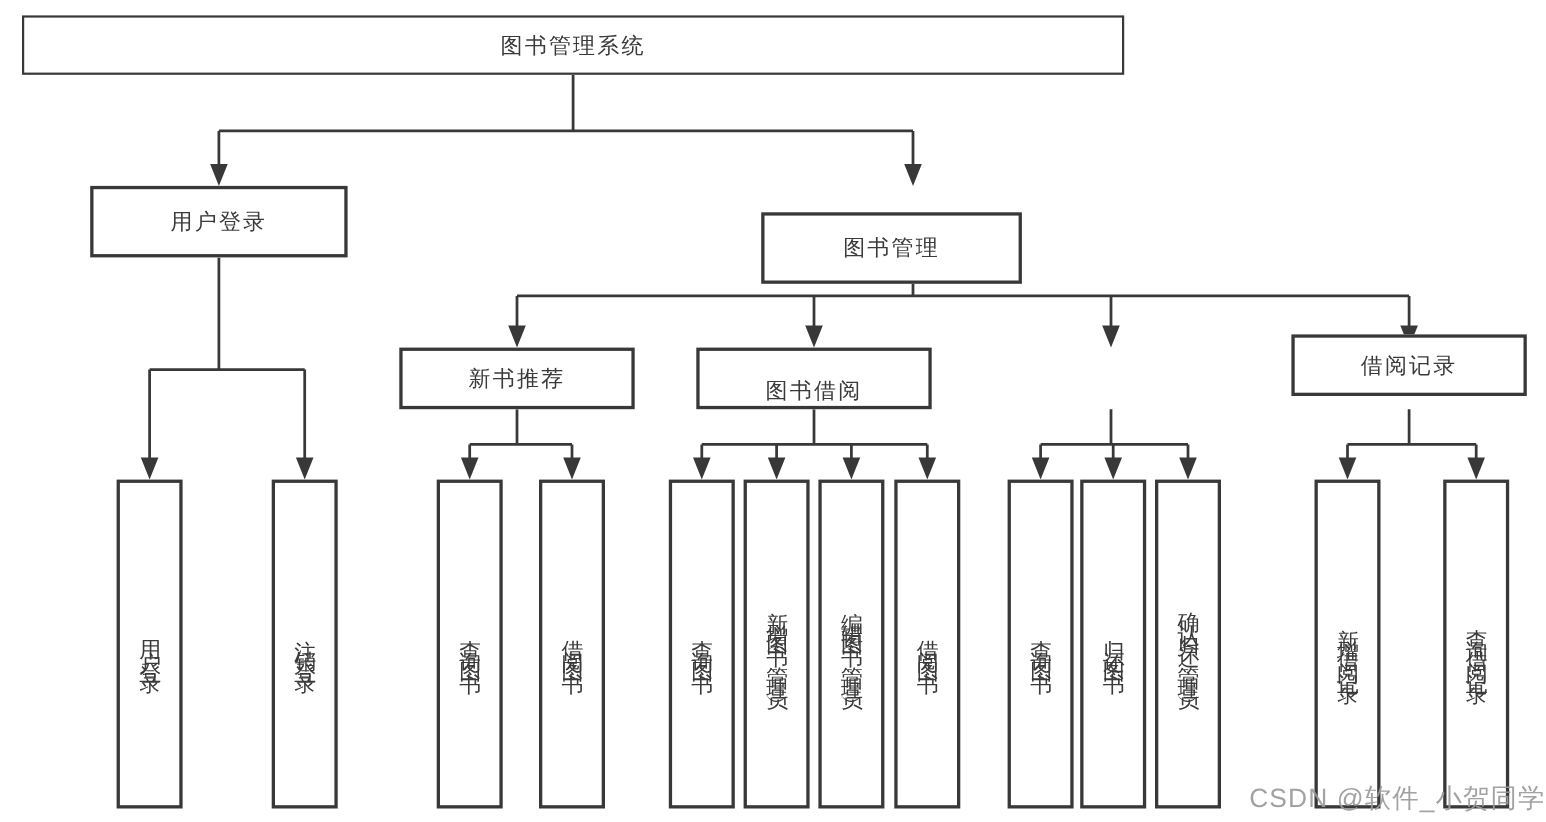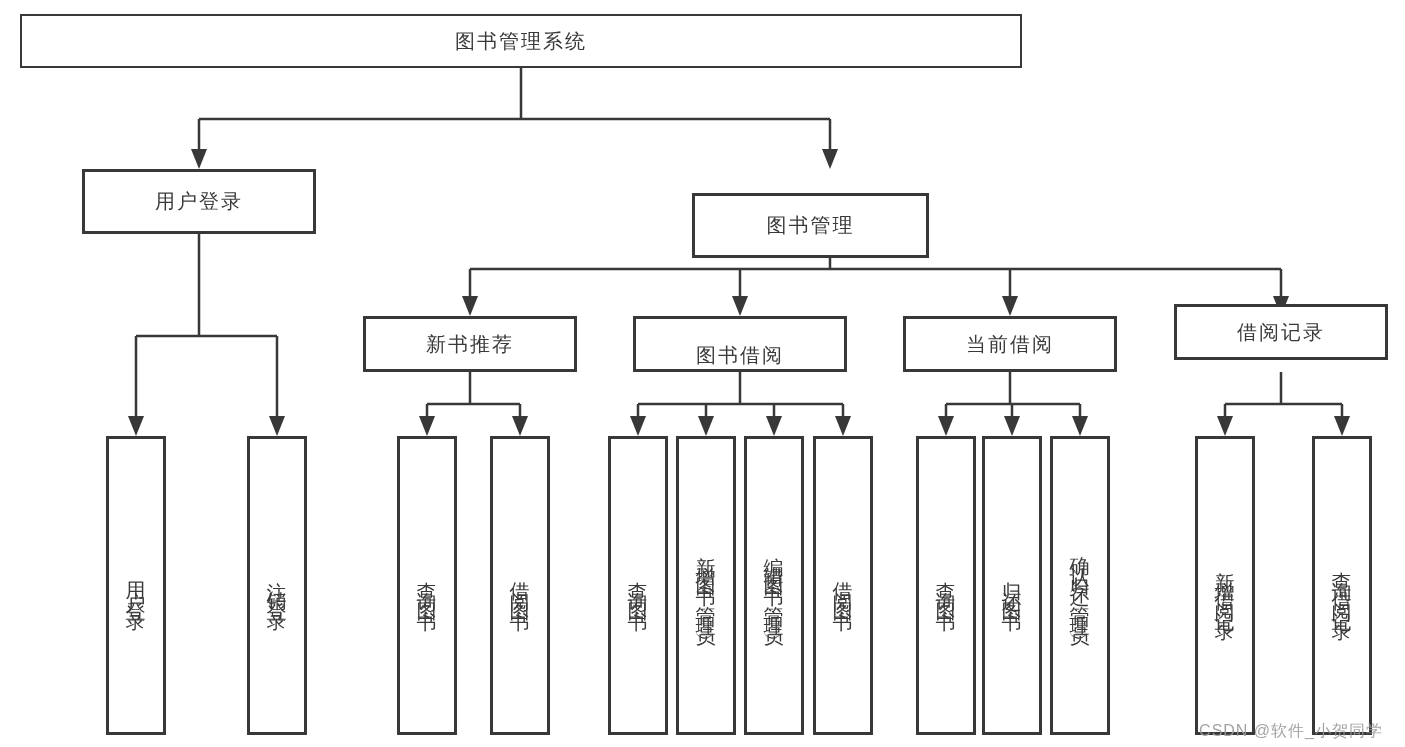--- a/index.html
+++ b/index.html
@@ -39,22 +39,22 @@
   
   .leaf { top:436px; width:60px; height:299px; }
   .n-f0  { left:106px; }  .n-f1  { left:247px; }
   .n-f2  { left:397px; }  .n-f3  { left:490px; }
   .n-f4  { left:608px; }  .n-f5  { left:676px; }
   .n-f6  { left:744px; }  .n-f7  { left:813px; }
   .n-f8  { left:916px; }  .n-f9  { left:982px; }
   .n-f10 { left:1050px; } .n-f11 { left:1195px; }
   .n-f12 { left:1312px; }
   .watermark {
-    position:absolute; right:22px; bottom:5px; z-index:5;
-    font-size:16px; color:var(--wm); letter-spacing:1px; opacity:.92;
+    position:absolute; right:0; bottom:5px; z-index:5;
+    font-size:24px; color:var(--wm); letter-spacing:1px; opacity:.92;
   }
 </style>
 </head>
 <body>
 
 <div class="canvas">
 
   <svg class="wires" width="1405" height="747" viewBox="0 0 1405 747" aria-hidden="true">
 
     <path d="M521 68 V119 M199 119 H830 M199 119 V160 M830 119 V160"></path>
@@ -102,23 +102,20 @@
   <div class="node n-l2b">
     <span>图书管理</span>
   </div>
 
   <div class="node n-l3a">
     <span>新书推荐</span>
   </div>
   <div class="node n-l3b">
     <span>图书借阅</span>
   </div>
-  <div class="node n-l3c">
-    <span>当前借阅</span>
-  </div>
   <div class="node n-l3d">
     <span>借阅记录</span>
   </div>
 
   <div class="node leaf n-f0">
     <span>用户登录</span>
   </div>
   <div class="node leaf n-f1">
     <span>注销登录</span>
   </div>

